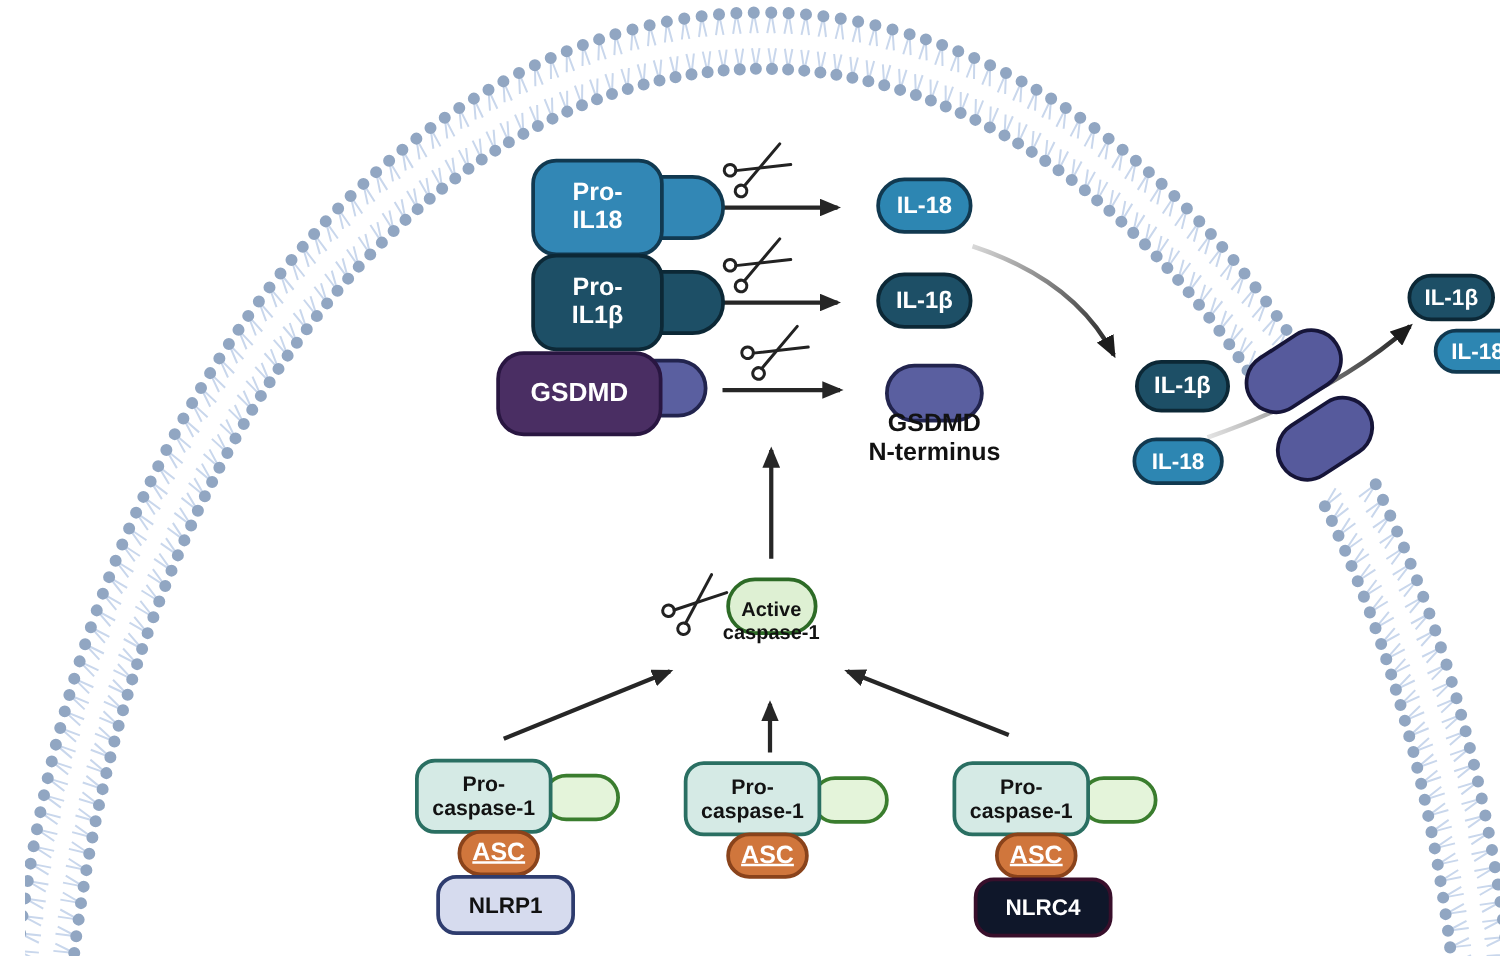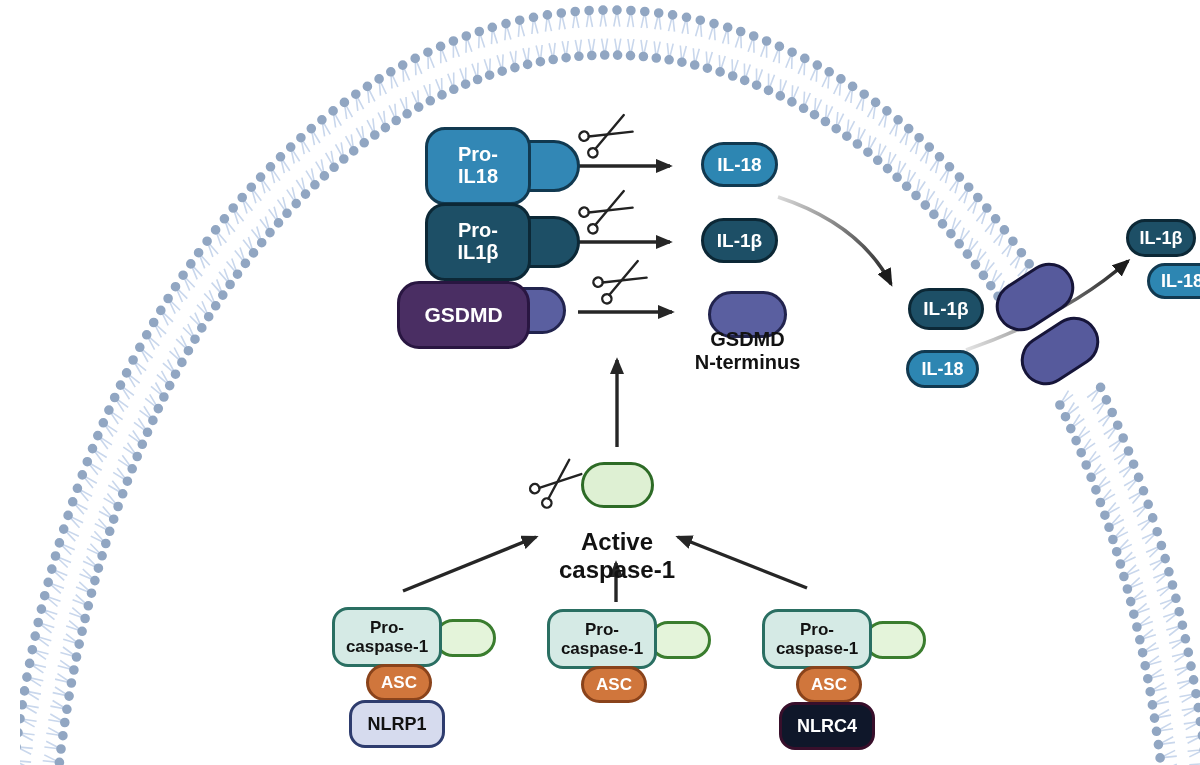--- a/index.html
+++ b/index.html
@@ -27,34 +27,34 @@
 
   
   .s-gsdmd-tail{left:470px;top:287px;width:76px;height:47px;background:var(--nterm-slate);border-color:var(--border-dark-slate);z-index:2;}
   .s-gsdmd-box {left:377px;top:281px;width:133px;height:68px;background:var(--gsdmd-purple);border-color:var(--border-dark-purple);
                 border-radius:22px;font-size:21px;z-index:3;}
   .p-nterm     {left:688px;top:291px;width:79px;height:47px;background:var(--nterm-slate);border-color:var(--border-dark-slate);}
   .cap-nterm   {left:645px;top:328px;width:165px;font-size:20px;}
 
   
   .p-caspase  {left:561px;top:462px;width:73px;height:46px;background:var(--caspase-green);border-color:var(--caspase-green-border);}
-  .cap-caspase{left:524px;top:528px;width:146px;font-size:24px;}
+  .cap-caspase{left:524px;top:480px;width:146px;font-size:16px;}
 
   
   .cx{position:absolute;width:165px;height:150px;z-index:2;}
   .cx1{left:312px;top:607px;} .cx2{left:527px;top:609px;} .cx3{left:742px;top:609px;}
   .pc-tail{position:absolute;left:102px;top:12px;width:62px;height:38px;background:var(--tailpill-green);
            border:3px solid var(--tailpill-border);border-radius:999px;box-sizing:border-box;}
   .pc-box{position:absolute;left:0;top:0;width:110px;height:60px;background:var(--procaspase-mint);
           border:3px solid var(--procaspase-border);border-radius:16px;box-sizing:border-box;color:var(--text-dark);
           font-size:17px;display:flex;flex-direction:column;align-items:center;justify-content:center;line-height:1.12;}
   .asc{position:absolute;left:34px;top:57px;width:66px;height:37px;background:var(--asc-orange);
-       border:3px solid var(--asc-border);border-radius:999px;box-sizing:border-box;color:#fff;font-size:17px;
-       display:flex;align-items:center;justify-content:center;}
-  .sensor{position:absolute;left:17px;top:93px;width:96px;height:48px;border:3px solid;border-radius:16px;
+       border:3px solid var(--asc-border);border-radius:999px;box-sizing:border-box;color:#fff;font-size:20px;
+       display:flex;align-items:center;justify-content:center;text-decoration:underline;}
+  .sensor{position:absolute;left:17px;top:93px;width:111px;height:48px;border:3px solid;border-radius:16px;
           box-sizing:border-box;font-size:18px;display:flex;align-items:center;justify-content:center;}
 
   
   .pore{width:84px;height:50px;background:var(--pore-slate);border-color:var(--pore-border);z-index:3;}
   .pore-u{left:973px;top:272px;transform:rotate(-33deg);}
   .pore-l{left:998px;top:326px;transform:rotate(-33deg);}
   .cy-il1b {left:888px;top:288px;width:76px;height:42px;background:var(--il1b-teal);border-color:var(--border-dark-teal);font-size:19px;}
   .cy-il18 {left:886px;top:350px;width:73px;height:38px;background:var(--il18-blue);border-color:var(--border-dark-blue);font-size:18px;}
   .out-il1b{left:1106px;top:219px;width:70px;height:38px;background:var(--il1b-teal);border-color:var(--border-dark-teal);font-size:18px;z-index:4;}
   .out-il18{left:1127px;top:263px;width:70px;height:36px;background:var(--il18-blue);border-color:var(--border-dark-blue);font-size:18px;z-index:4;}

